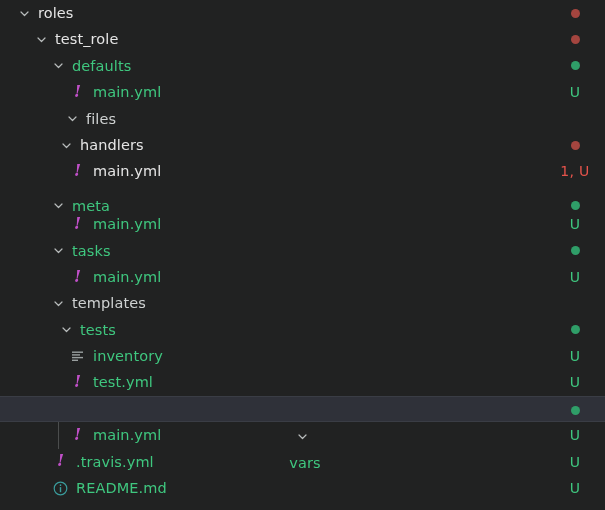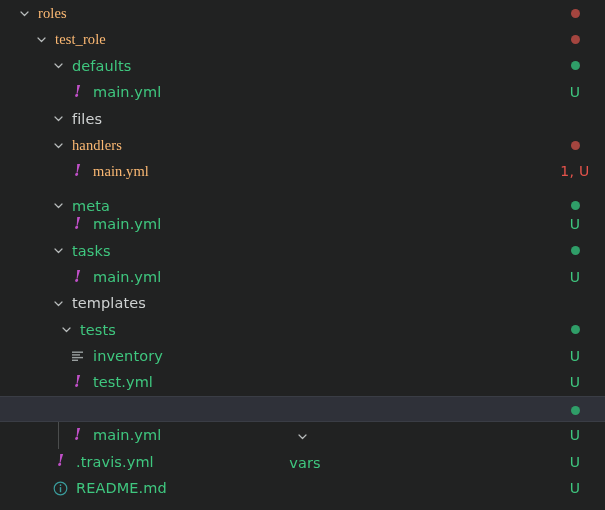--- a/index.html
+++ b/index.html
@@ -76,21 +76,21 @@
     position: relative;
     top: -0.5px;
   }
   .icon-ini svg { display:block; }
   .icon-md svg { display:block; }
   .label {
     flex: 0 0 auto;
     padding-left: 5px;
     letter-spacing: 0.1px;
   }
-  .c-red    { color: #fdba74; font-family: Liberation Serif, serif; }
+  .c-red    { color: #e5e5e5; }
   .c-green  { color: #3fc77f; }
   .c-grey   { color: #cfd2d2; }
   .status {
     position: absolute;
     right: 0;
     top: 0;
     height: 26.4px;
     width: 60px;
     display: flex;
     align-items: center;
@@ -152,30 +152,30 @@
     <div class="row" style="top: 0px;">
       <span class="indent" style="width: 67px;"></span>
       <span class="ficon">
         <span class="icon-yml" style="color: rgb(192, 80, 200);">!</span>
       </span>
       <span class="label c-green">main.yml</span>
       <span class="status">
         <span class="s-green">U</span>
       </span>
     </div>
-    <div class="row" style="top: 0px;">
+    <div class="row" style="top: 0px; padding-left: 14px;">
       <span class="indent" style="width: 50px;"></span>
       <span class="twisty">
         <svg width="11" height="11" viewBox="0 0 11 11" aria-hidden="true">
           <path d="M2 4 L5.5 7.5 L9 4" fill="none" stroke="currentColor" stroke-width="1.2" stroke-linecap="round" stroke-linejoin="round"></path>
         </svg>
       </span>
       <span class="label c-grey">files</span>
     </div>
-    <div class="row" style="top: 0px;">
+    <div class="row" style="top: 0px; margin-left: 8px;">
       <span class="indent" style="width: 50px;"></span>
       <span class="twisty">
         <svg width="11" height="11" viewBox="0 0 11 11" aria-hidden="true">
           <path d="M2 4 L5.5 7.5 L9 4" fill="none" stroke="currentColor" stroke-width="1.2" stroke-linecap="round" stroke-linejoin="round"></path>
         </svg>
       </span>
       <span class="label c-red">handlers</span>
       <span class="status">
         <span class="dot red"></span>
       </span>

